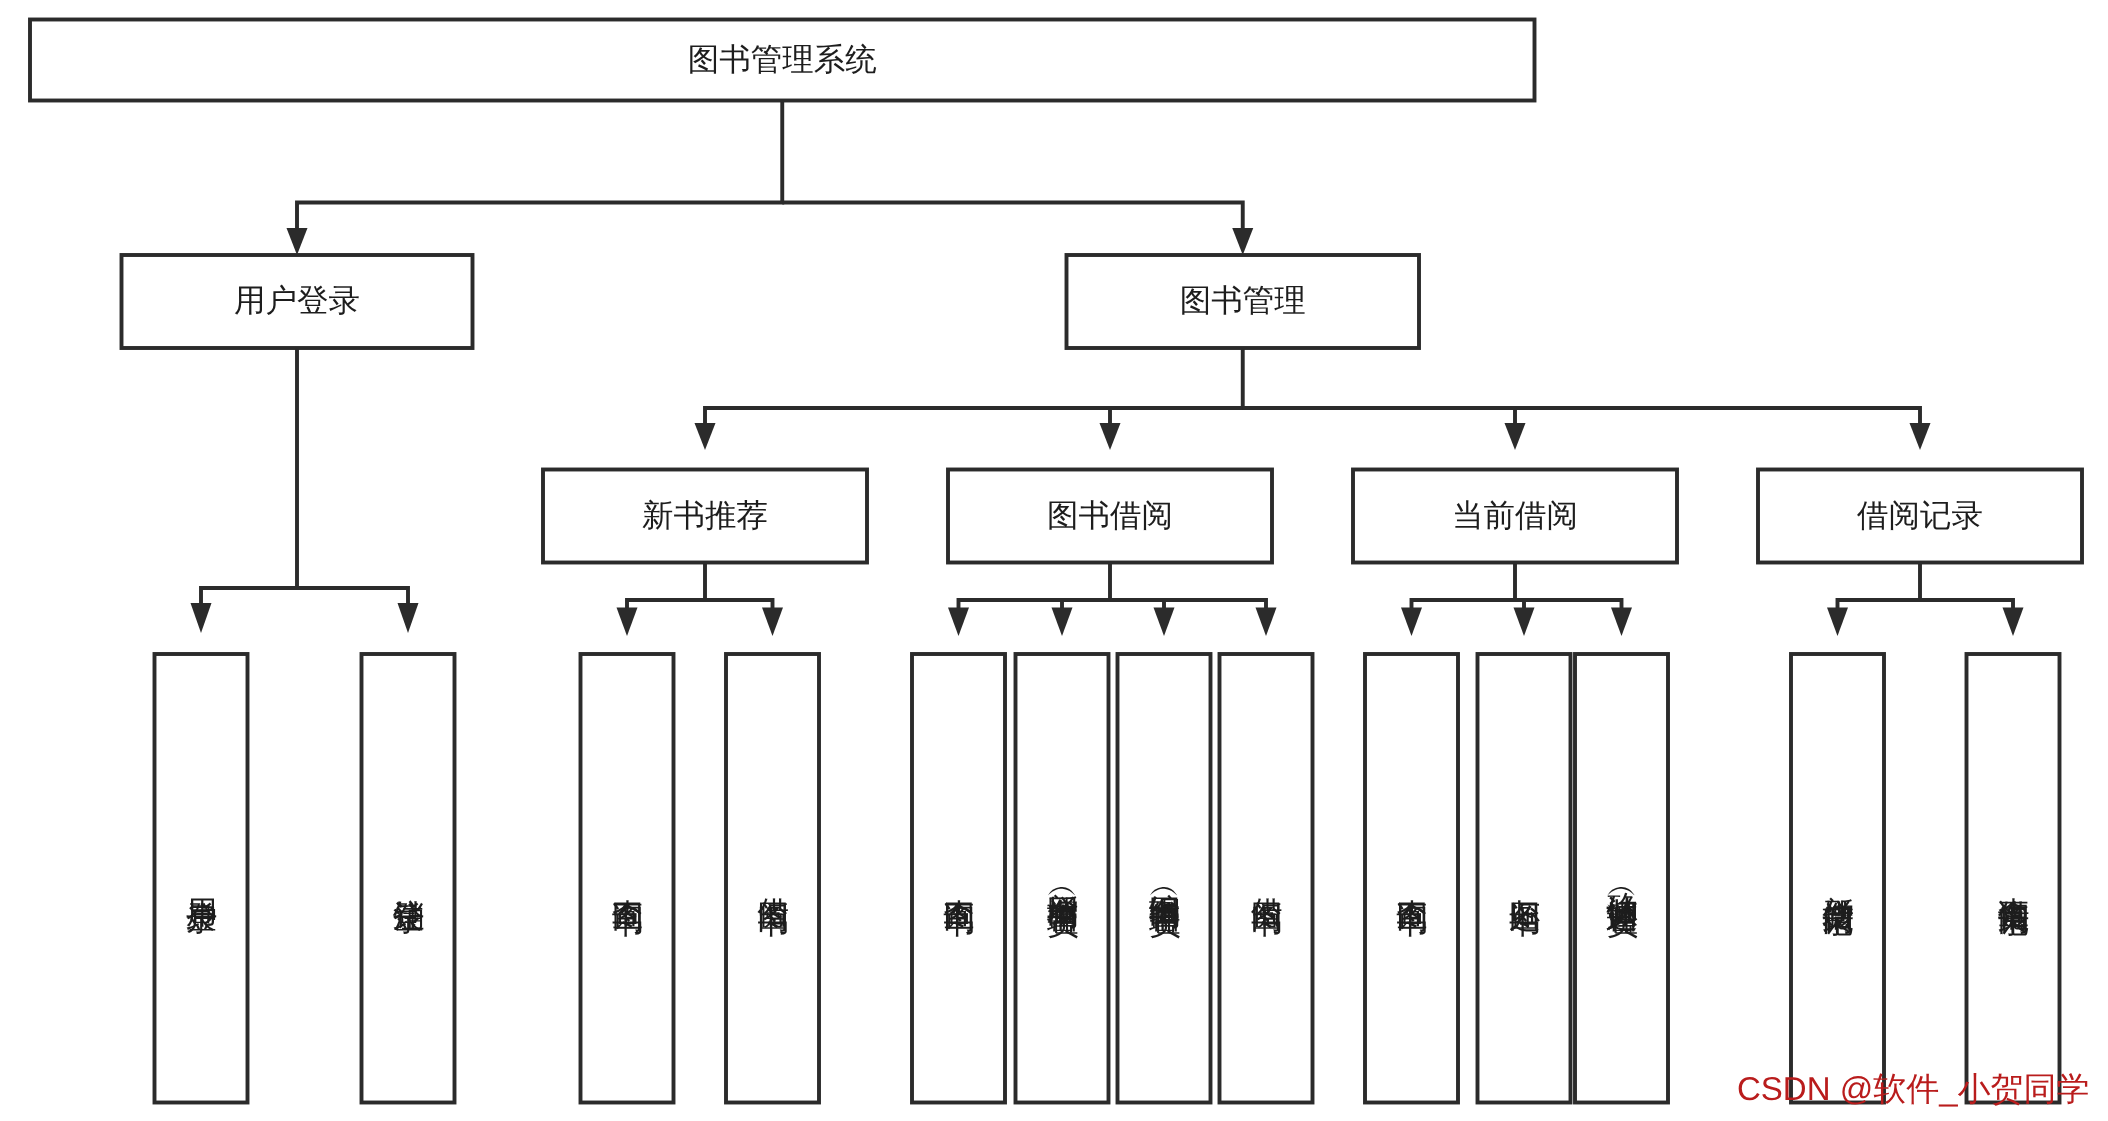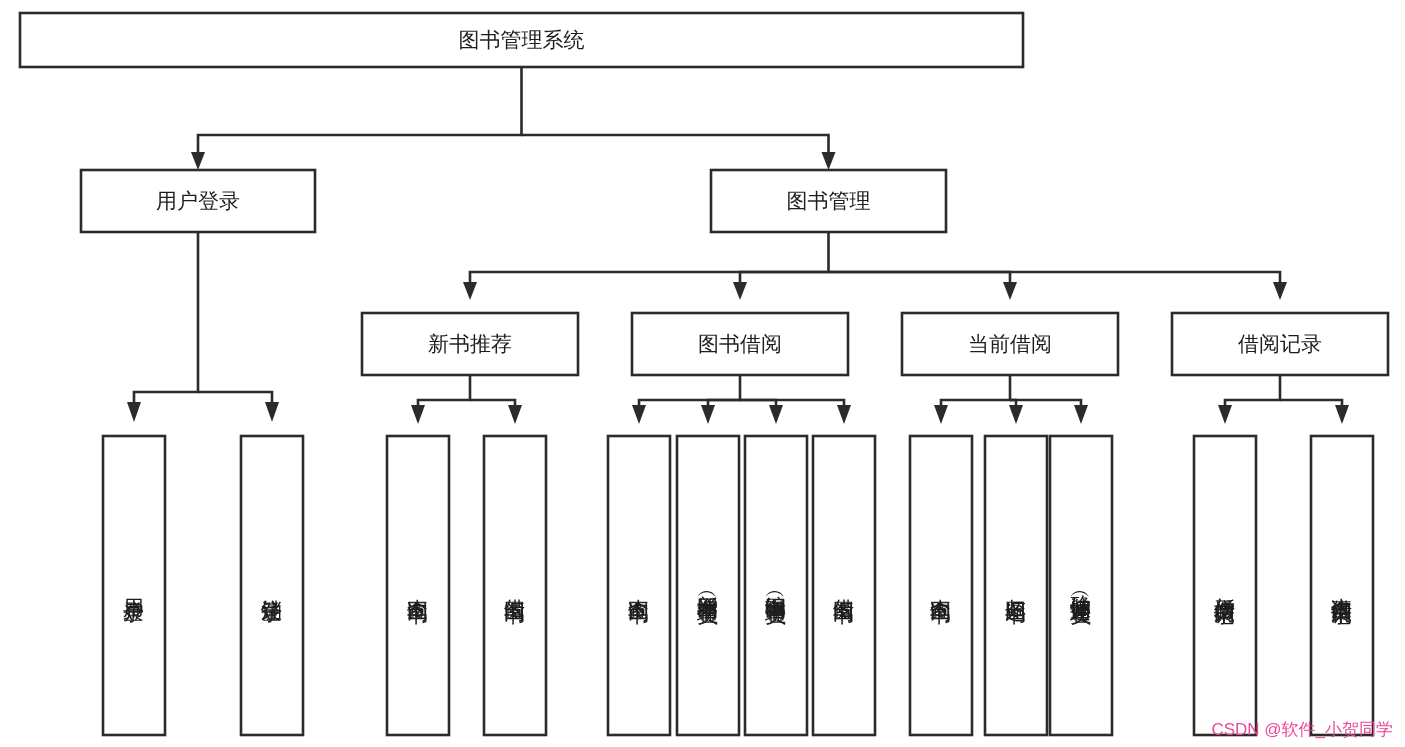--- a/index.html
+++ b/index.html
@@ -55,22 +55,22 @@
   }
   .arrow-head {
     fill: #2b2b2b;
     stroke: none;
   }
   .watermark {
     position: absolute;
     right: 12px;
     bottom: 6px;
     font-family: "Liberation Sans", sans-serif;
-    font-size: 17px;
-    color: #ec4899;
+    font-size: 22px;
+    color: #b91c1c;
     white-space: nowrap;
     user-select: none;
     margin-left: 32px;
   }
 </style>
 </head>
 <body>
 
 <div id="diagram-root">
 

